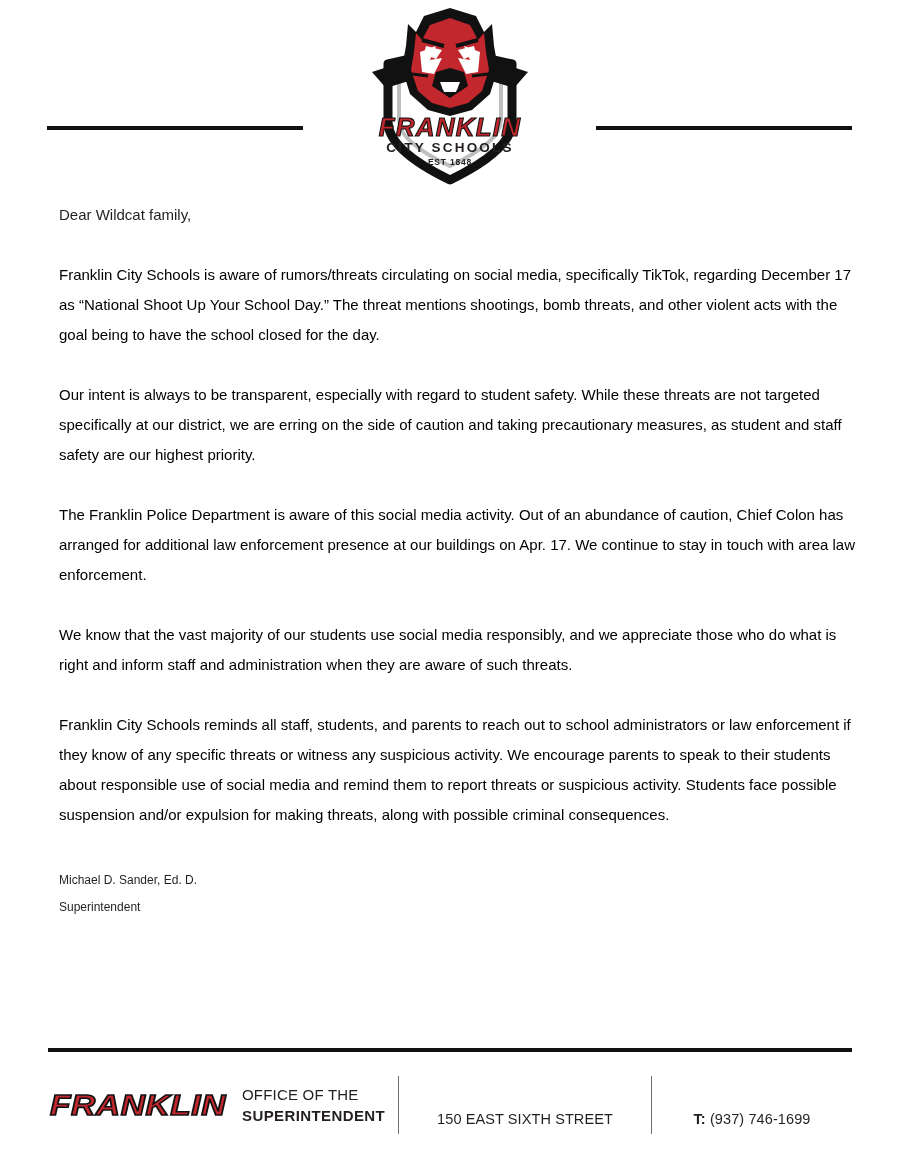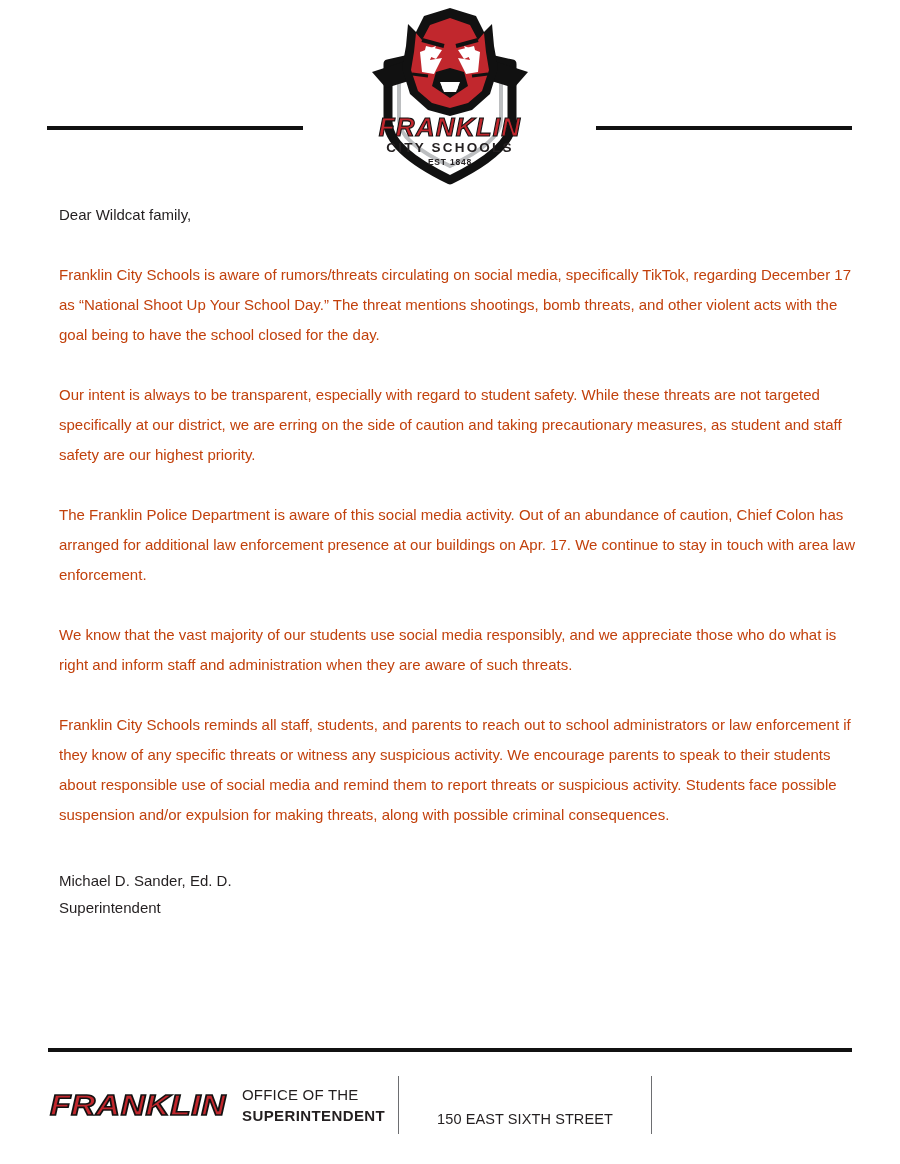--- a/index.html
+++ b/index.html
@@ -51,27 +51,27 @@
   }
   .salutation {
     font-size: 15px;
     line-height: 30px;
     color: #231f20;
     margin: 0 0 30px 0;
   }
   .para {
     font-size: 15px;
     line-height: 30px;
-    color: #c2410c;
+    color: #000000;
     margin: 0 0 30px 0;
     text-align: left;
   }
   .signature-block {
     margin-top: 37px;
-    font-size: 15px;
+    font-size: 12px;
     line-height: 27px;
     color: #231f20;
   }
   .signature-line { display: block; }
 
   
   .footer {
     position: absolute;
     left: 0;
     top: 1040px;
@@ -229,15 +229,19 @@
 
     <div class="divider"></div>
 
     <div class="footer-address">
       <span class="contact-line">150 EAST SIXTH STREET</span>
     </div>
 
     <div class="divider"></div>
 
     <div class="footer-contact">
+      <span class="contact-line">
+        <span class="contact-label">T:</span>
+        <span>(937) 746-1699</span>
+      </span>
     </div>
   </div>
 </div>
 
 </body></html>

